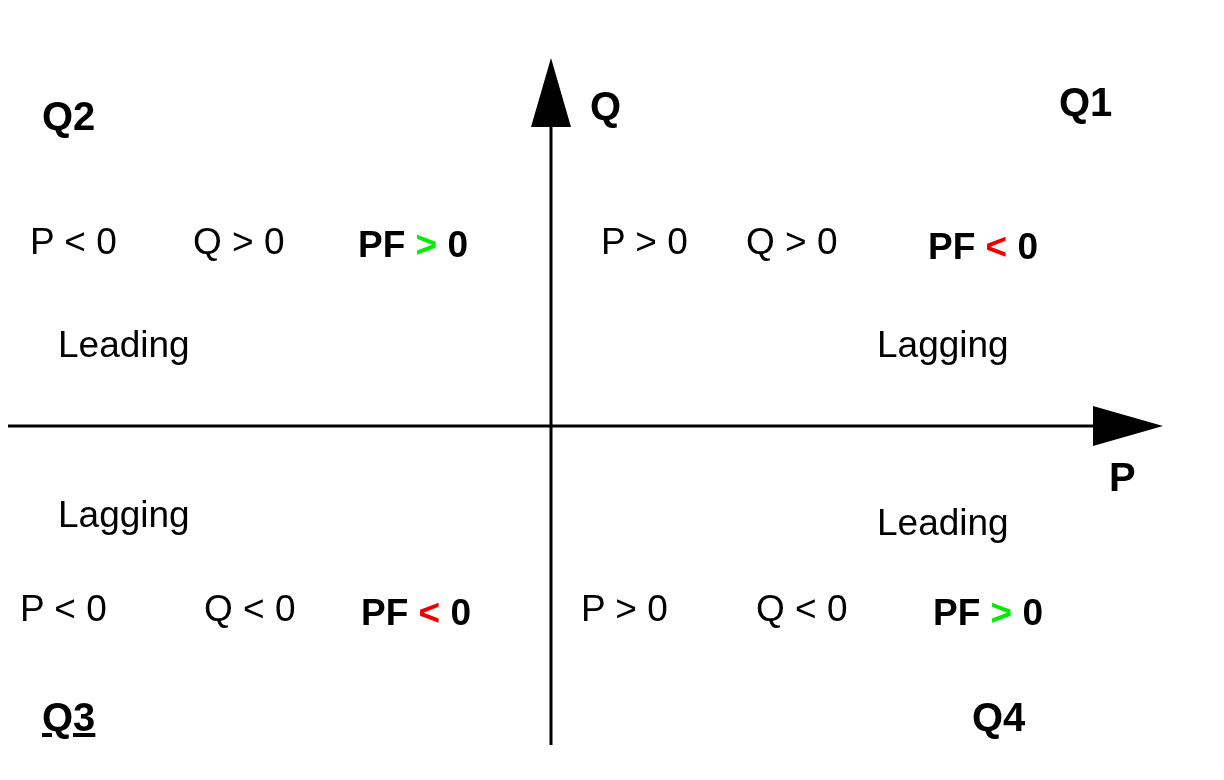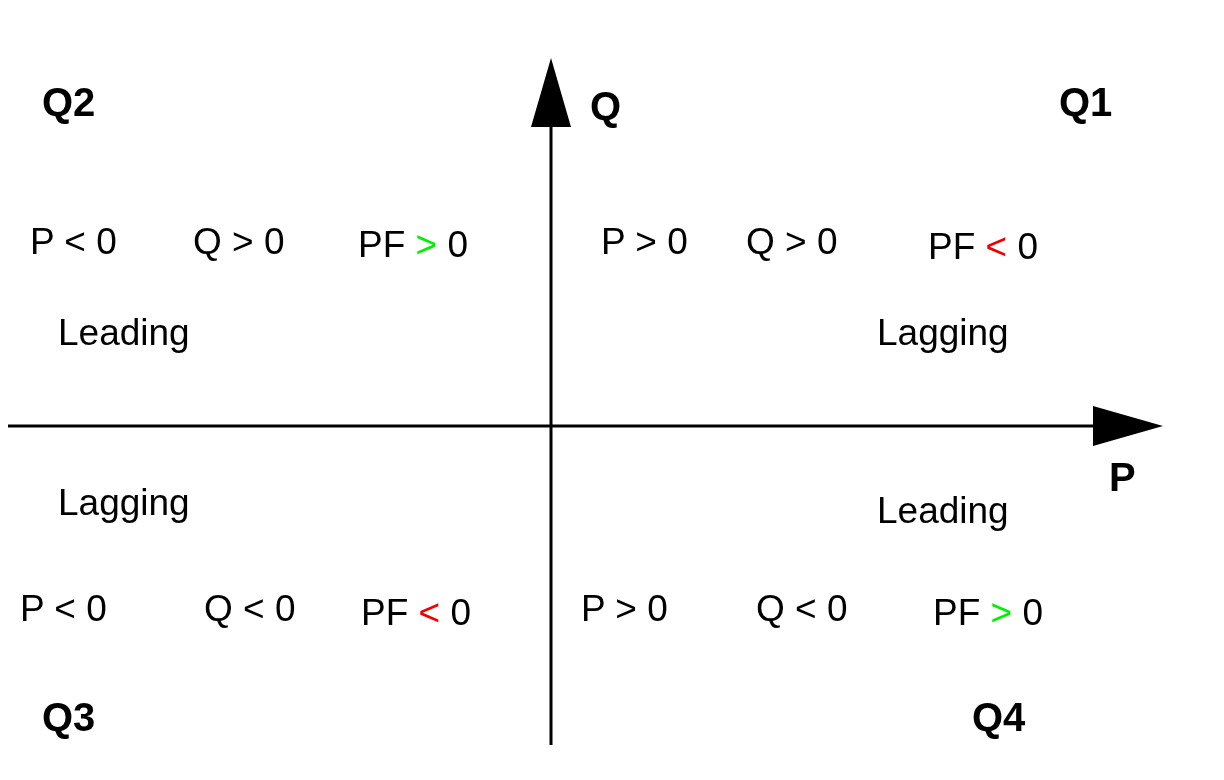--- a/index.html
+++ b/index.html
@@ -2,38 +2,38 @@
 <html><head>
   <meta charset="utf-8">
   <style>
     html, body { margin: 0; padding: 0; background: #ffffff; }
     body { width: 1224px; height: 780px; position: relative; overflow: hidden;
            font-family: "Liberation Sans", sans-serif; color: #000; }
     .abs { position: absolute; white-space: nowrap; line-height: 1; }
     .quad { font-size: 40px; font-weight: bold; }
     .axis-label { font-size: 40px; font-weight: bold; }
     .cond { font-size: 37px; }
-    .pf { font-size: 37px; font-weight: normal; }
-    .desc { font-size: 37px; }
+    .pf { font-size: 37px; font-weight: bold; }
+    .desc { font-size: 37px; margin-top: 12px; }
     svg.axes { position: absolute; left: 0; top: 0; }
   </style>
 </head>
 <body>
 
 <svg class="axes" width="1224" height="780">
   <line x1="8" y1="426" x2="1100" y2="426" stroke="#000" stroke-width="3"></line>
   <polygon points="1093,406 1163,426 1093,446" fill="#000"></polygon>
   <line x1="551" y1="745" x2="551" y2="120" stroke="#000" stroke-width="3"></line>
   <polygon points="531,127 551,58 571,127" fill="#000"></polygon>
 </svg>
 
 <div class="abs axis-label" style="left:590px; top:86px;">Q</div>
 <div class="abs axis-label" style="left:1109px; top:457px;">P</div>
 
-<div class="abs quad" style="left:42px; top:82px;">Q2</div>
+<div class="abs quad" style="left:42px; top:96px;">Q2</div>
 <div class="abs cond" style="left:30px; top:223px;">P &lt; 0</div>
 <div class="abs cond" style="left:193px; top:223px;">Q &gt; 0</div>
 <div class="abs pf" style="left:358px; top:226px;">
   <span>PF</span>
   <span style="color:#00ee00">&gt;</span>
   <span>0</span>
 </div>
 <div class="abs desc" style="left:58px; top:314px;">Leading</div>
 
 <div class="abs quad" style="left:1059px; top:82px;">Q1</div>
@@ -47,21 +47,21 @@
 <div class="abs desc" style="left:877px; top:314px;">Lagging</div>
 
 <div class="abs desc" style="left:58px; top:484px;">Lagging</div>
 <div class="abs cond" style="left:20px; top:590px;">P &lt; 0</div>
 <div class="abs cond" style="left:204px; top:590px;">Q &lt; 0</div>
 <div class="abs pf" style="left:361px; top:594px;">
   <span>PF</span>
   <span style="color:#ee0000">&lt;</span>
   <span>0</span>
 </div>
-<div class="abs quad" style="left:42px; top:697px;">Q3</div>
+<div class="abs quad" style="left:42px; top:697px;text-decoration:underline;">Q3</div>
 
 <div class="abs desc" style="left:877px; top:492px;">Leading</div>
 <div class="abs cond" style="left:581px; top:590px;">P &gt; 0</div>
 <div class="abs cond" style="left:756px; top:590px;">Q &lt; 0</div>
 <div class="abs pf" style="left:933px; top:594px;">
   <span>PF</span>
   <span style="color:#00ee00">&gt;</span>
   <span>0</span>
 </div>
 <div class="abs quad" style="left:972px; top:697px;">Q4</div>

